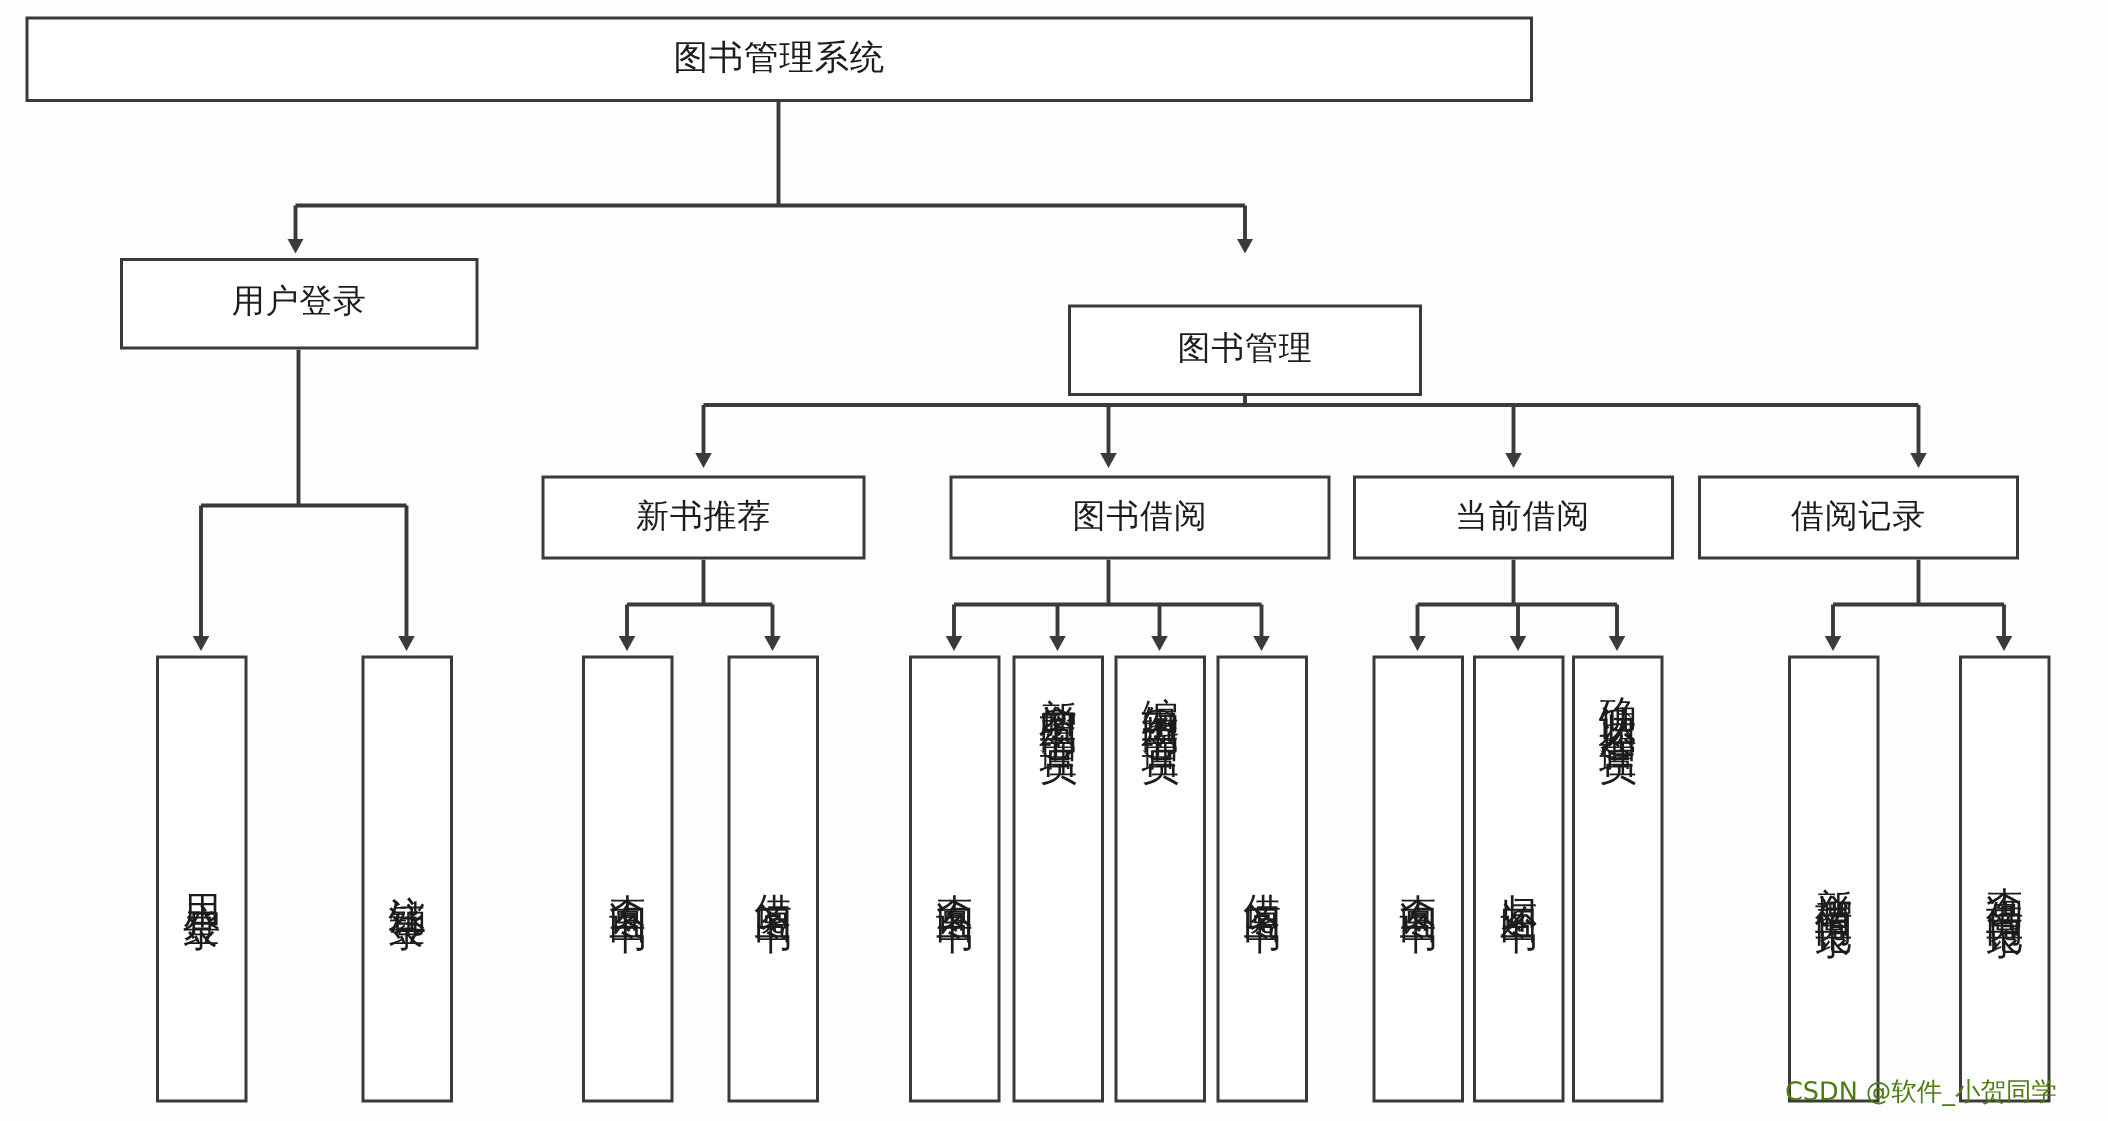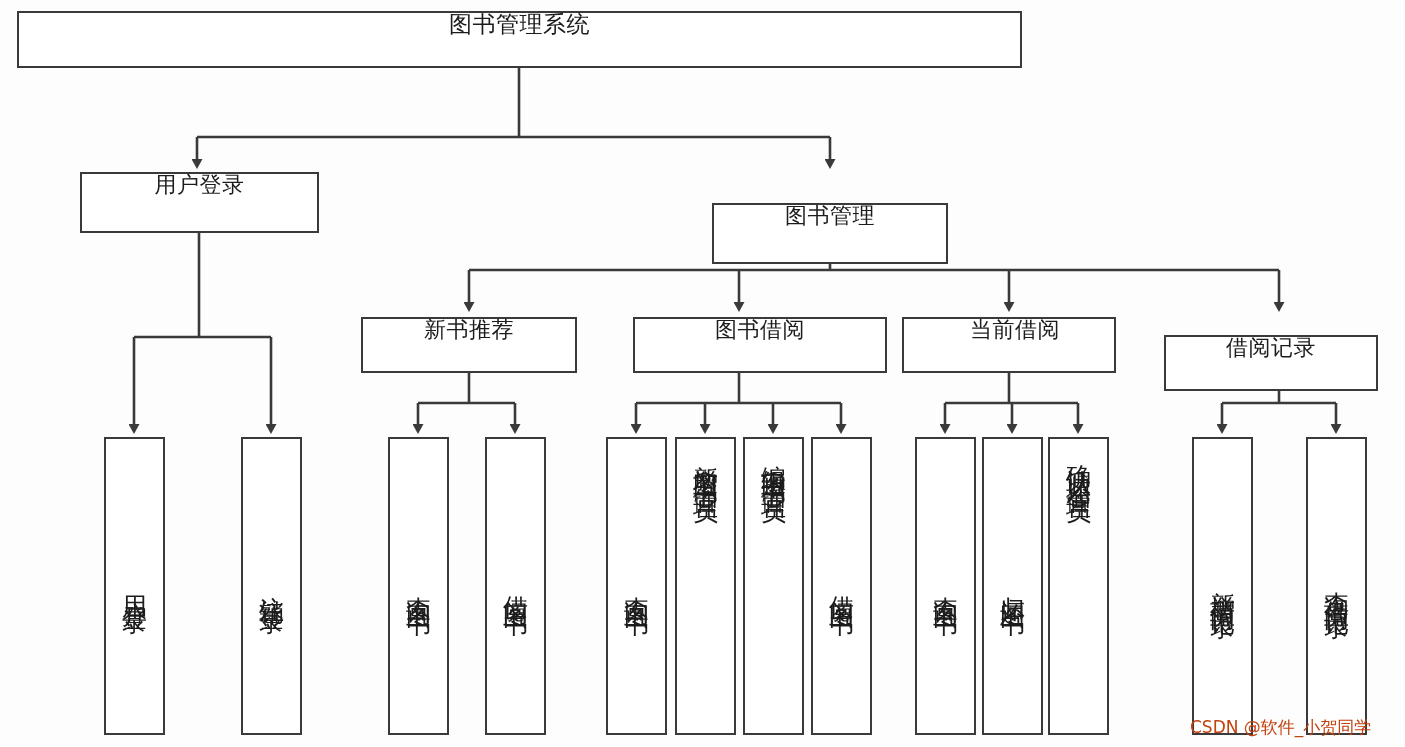--- a/index.html
+++ b/index.html
@@ -17,21 +17,21 @@
     position:absolute;left:0;top:0;
     width:1405px;height:747px;
     pointer-events:none;
   }
   .node{
     position:absolute;
     box-sizing:border-box;
     background:#ffffff;
     border:2px solid #3a3a3a;
     display:flex;
-    align-items:flex-start;
+    align-items:center;
     justify-content:center;
     color:#1c1c1c;
     z-index:2;
   }
   .node .lbl{
     display:block;
     line-height:1.02;
     letter-spacing:0.5px;
   }
   
@@ -54,21 +54,21 @@
     max-height:282px;
   }
   .v-node.v-center{
     align-items:center;
     padding-top:0;
   }
   #watermark{
     position:absolute;
     left:1190px;top:716px;
     font-size:17px;
-    color:#c2410c;
+    color:#4d7c0f;
     white-space:nowrap;
     z-index:5;
     font-family:"DejaVu Sans","Liberation Sans",sans-serif;
   }
 </style>
 </head>
 <body>
 
 <div id="canvas">
 
@@ -138,21 +138,21 @@
 
   <div class="node h-node" style="left:361px;top:317px;width:216px;height:56px;">
     <span class="lbl">新书推荐</span>
   </div>
   <div class="node h-node" style="left:633px;top:317px;width:254px;height:56px;">
     <span class="lbl">图书借阅</span>
   </div>
   <div class="node h-node" style="left:902px;top:317px;width:214px;height:56px;padding-left:12px;">
     <span class="lbl">当前借阅</span>
   </div>
-  <div class="node h-node" style="left:1164px;top:317px;width:214px;height:56px;margin-top:18px;">
+  <div class="node h-node" style="left:1132px;top:317px;width:214px;height:56px;">
     <span class="lbl">借阅记录</span>
   </div>
 
   <div class="node v-node v-center" style="left:104px;top:437px;width:61px;height:298px;">
     <span class="lbl">用户登录</span>
   </div>
   <div class="node v-node v-center" style="left:241px;top:437px;width:61px;height:298px;">
     <span class="lbl">注销登录</span>
   </div>
 

